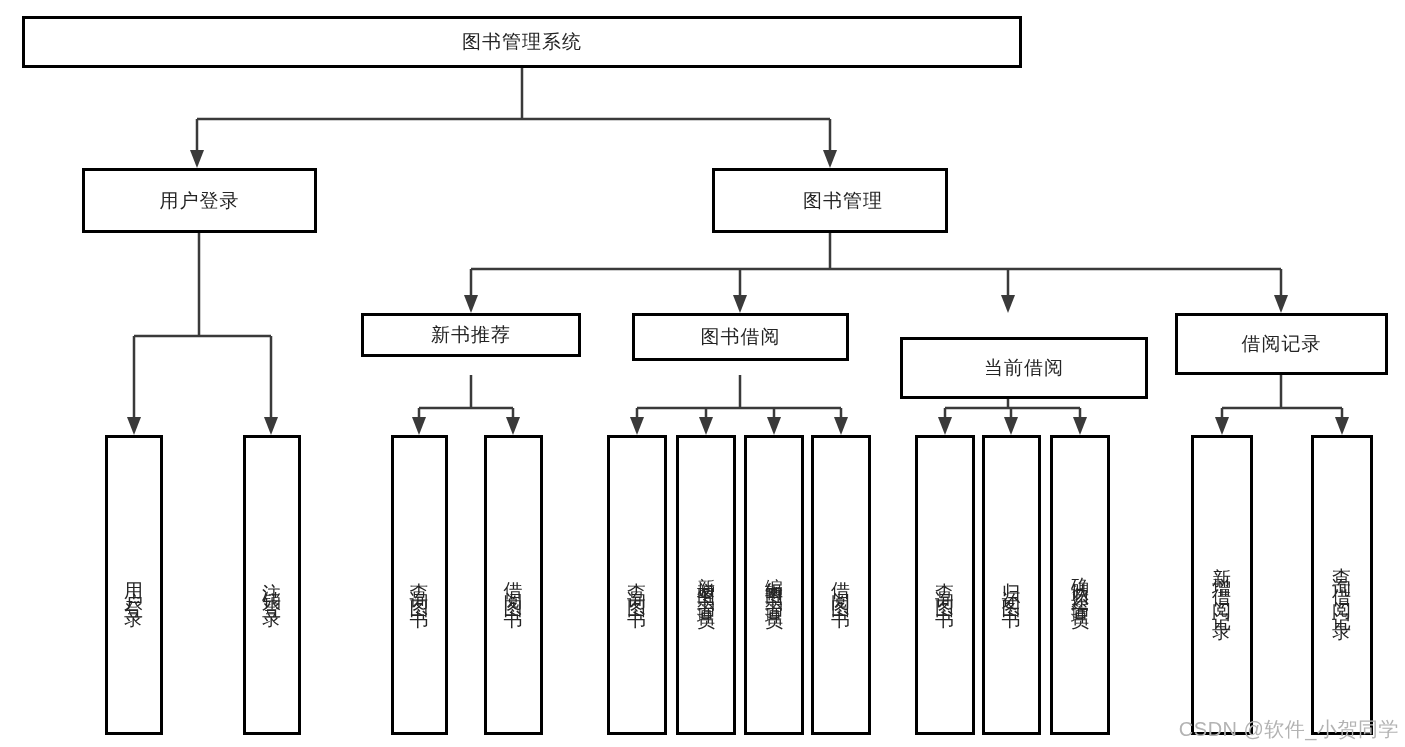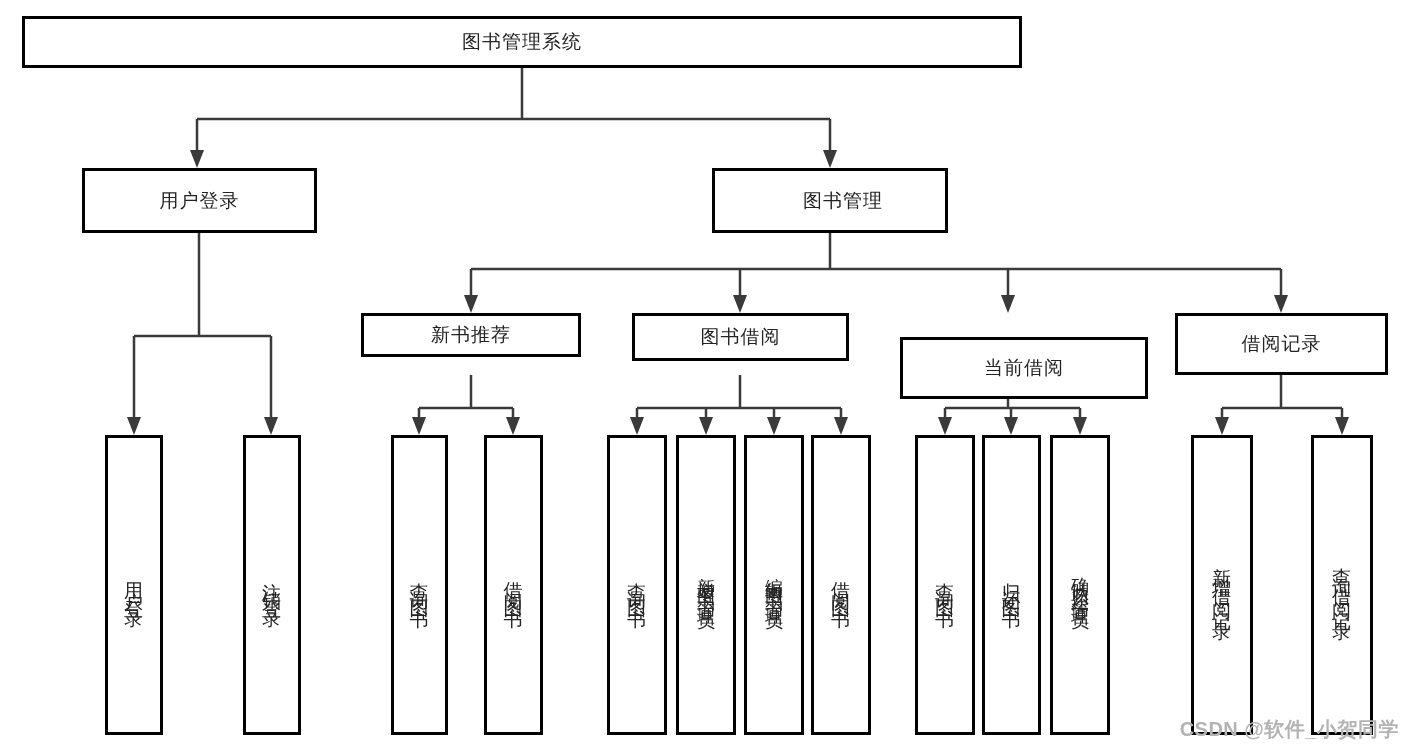--- a/index.html
+++ b/index.html
@@ -15,21 +15,21 @@
   }
   .vnode{
     writing-mode:vertical-rl;text-orientation:mixed;
     white-space:normal;letter-spacing:9px;line-height:1;
     padding-top:0;
   }
   .vnode.len10{letter-spacing:5px;font-size:18px;}
   .vnode.len6{letter-spacing:11px;font-size:19px;}
   .watermark{
     position:absolute;right:6px;bottom:4px;
-    color:#b3b3b3;font-size:20px;letter-spacing:0.5px;white-space:nowrap;font-weight:bold;
+    color:#b3b3b3;font-size:20px;letter-spacing:0.5px;white-space:nowrap;
   }
 </style>
 </head>
 <body>
 
 <div id="stage">
 
   <svg id="edges" width="1405" height="747" viewBox="0 0 1405 747">
     <g stroke="#3a3a3a" stroke-width="2.5" fill="none">
 

